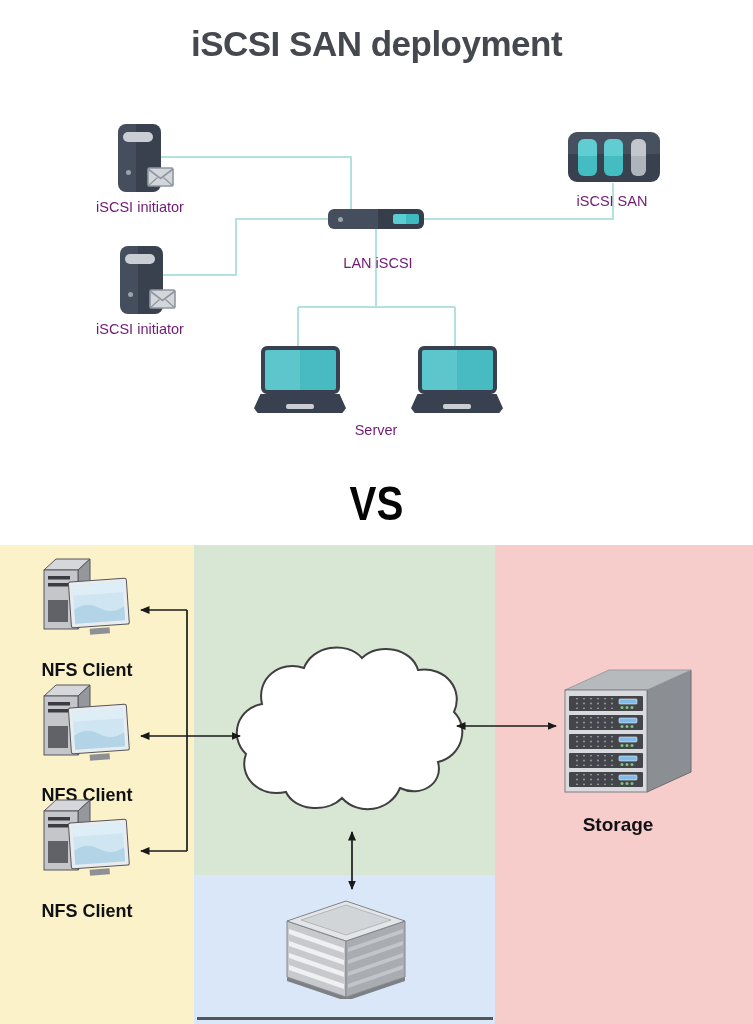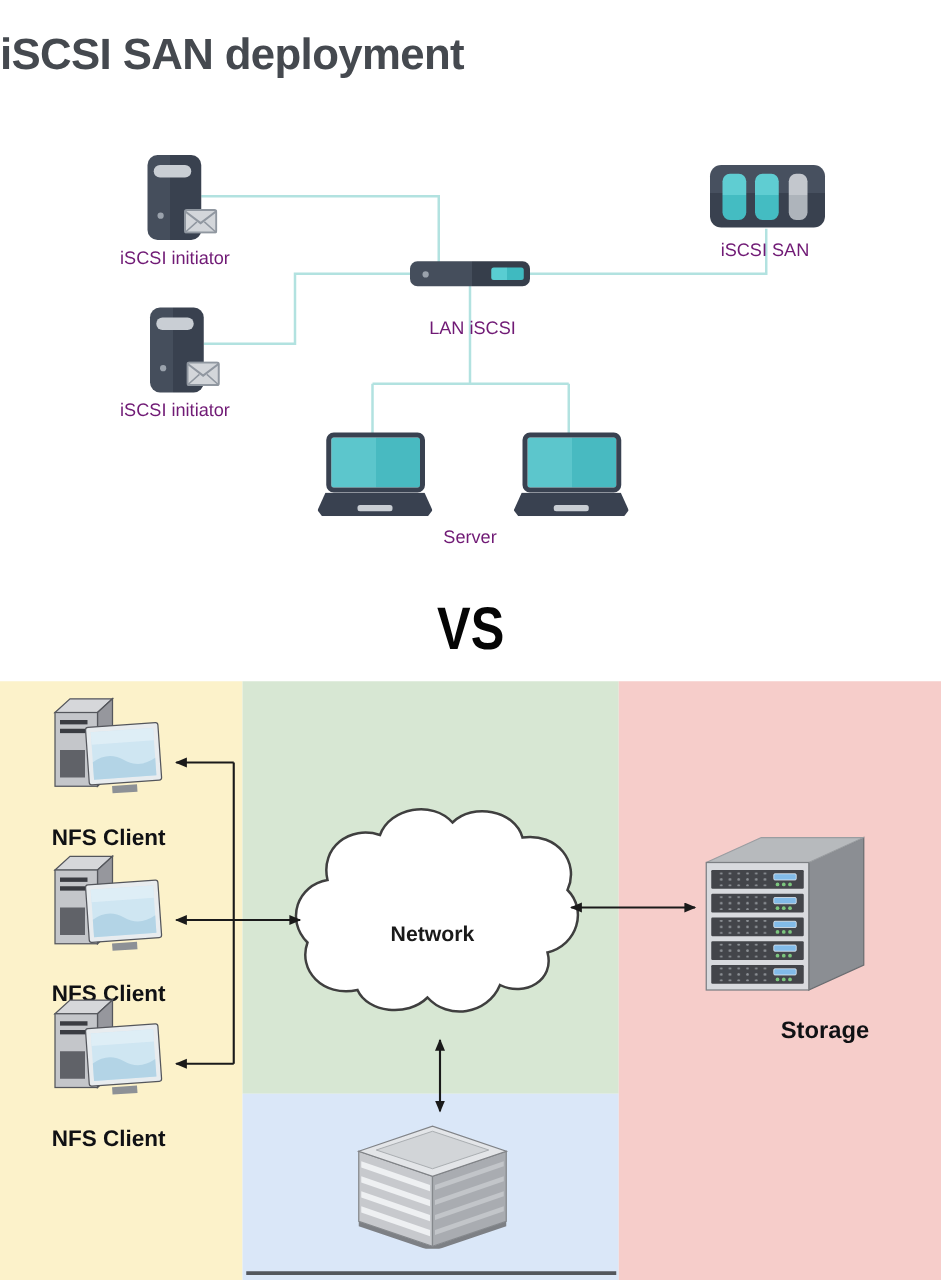--- a/index.html
+++ b/index.html
@@ -2,21 +2,21 @@
 <html><head>
 <meta charset="utf-8">
 <style>
   html,body{margin:0;padding:0;background:#ffffff;}
   .page{position:relative;width:753px;height:1024px;background:#ffffff;overflow:hidden;
         font-family:"Liberation Sans", sans-serif;}
   .abs{position:absolute;}
   svg{display:block;}
 
   
-  .title{left:0;top:24px;width:753px;font-size:35px;font-weight:700;
+  .title{left:0;top:24px;width:753px;text-align:center;font-size:35px;font-weight:700;
          color:#45494f;letter-spacing:-0.5px;}
   .lbl-top{font-size:14.5px;color:#701a75;text-align:center;width:160px;}
 
   .tower{width:43px;height:68px;border-radius:8px;
          background:linear-gradient(90deg,#454e5c 0 42%,#39414f 42% 100%);}
   .tower .slot{position:absolute;left:5px;top:8px;width:30px;height:10px;border-radius:5px;
                background:#c9ced4;}
   .tower .dot{position:absolute;left:8px;top:46px;width:5px;height:5px;border-radius:50%;
               background:#9aa2ac;}
 
@@ -128,21 +128,20 @@
   <div class="panel p-green"></div>
   <div class="panel p-blue"></div>
   <div class="panel p-pink"></div>
 
   <svg class="abs" style="left:226px;top:636px" width="244" height="196" viewBox="0 0 244 196">
     <path d="M 60,156 C 32,162 12,140 20,118 C 2,100 12,72 36,68 C 30,42 54,24 78,32
              C 86,10 120,4 136,22 C 152,6 186,12 192,34 C 220,30 238,54 228,76
              C 244,92 236,120 212,126 C 218,148 194,162 174,152 C 164,176 132,180 116,162
              C 100,178 68,174 60,156 Z" fill="#ffffff" stroke="#3f3f3f" stroke-width="2"></path>
   </svg>
-  <div class="abs lbl-bottom lbl-network" style="left:266px;top:718px">Network</div>
 
   <svg class="abs" style="left:0;top:0" width="753" height="1024">
     <defs>
       <marker id="ah" markerWidth="11" markerHeight="9" refX="8.5" refY="4" orient="auto-start-reverse" markerUnits="userSpaceOnUse">
         <path d="M0,0 L9.5,4 L0,8 Z" fill="#1a1a1a"></path>
       </marker>
     </defs>
     <g stroke="#1a1a1a" stroke-width="1.7" fill="none">
       <line x1="187" y1="610" x2="187" y2="851"></line>
       <line x1="187" y1="610" x2="141" y2="610" marker-end="url(#ah)"></line>
@@ -247,21 +246,21 @@
     </g>
     <g transform="translate(0,76)">
       <rect x="8" y="40" width="74" height="15" rx="1" fill="#43454a"></rect>
       <rect x="11" y="42" width="44" height="11" fill="url(#dots)"></rect>
       <rect x="58" y="43" width="18" height="5" rx="1" fill="#82bbe8" stroke="#e8eef4" stroke-width="0.6"></rect>
       <circle cx="61" cy="51.5" r="1.5" fill="#7cc67e"></circle>
         <circle cx="66" cy="51.5" r="1.5" fill="#7cc67e"></circle>
         <circle cx="71" cy="51.5" r="1.5" fill="#7cc67e"></circle>
     </g>
   </svg>
-  <div class="abs lbl-bottom lbl-big" style="left:580px;top:794px">Storage</div>
+  <div class="abs lbl-bottom lbl-big" style="left:538px;top:794px">Storage</div>
 
   <svg class="abs" style="left:278px;top:893px" width="136" height="106" viewBox="0 0 134 106">
     <polygon points="8,84 67,104 126,84 126,88 67,108 8,88" fill="#7d8085"></polygon>
     <polygon points="8,28 8,84 67,104 67,48" fill="#c7c9cd" stroke="#85888c"></polygon>
     <polygon points="10,36 65,55 65,60 10,41" fill="#eef0f2"></polygon>
     <polygon points="10,48 65,67 65,72 10,53" fill="#eef0f2"></polygon>
     <polygon points="10,60 65,79 65,84 10,65" fill="#eef0f2"></polygon>
     <polygon points="10,72 65,91 65,96 10,77" fill="#eef0f2"></polygon>
     <polygon points="67,48 126,28 126,84 67,104" fill="#a9acb1" stroke="#85888c"></polygon>
     <polygon points="69,55 124,36 124,40 69,59" fill="#c2c5c9"></polygon>

